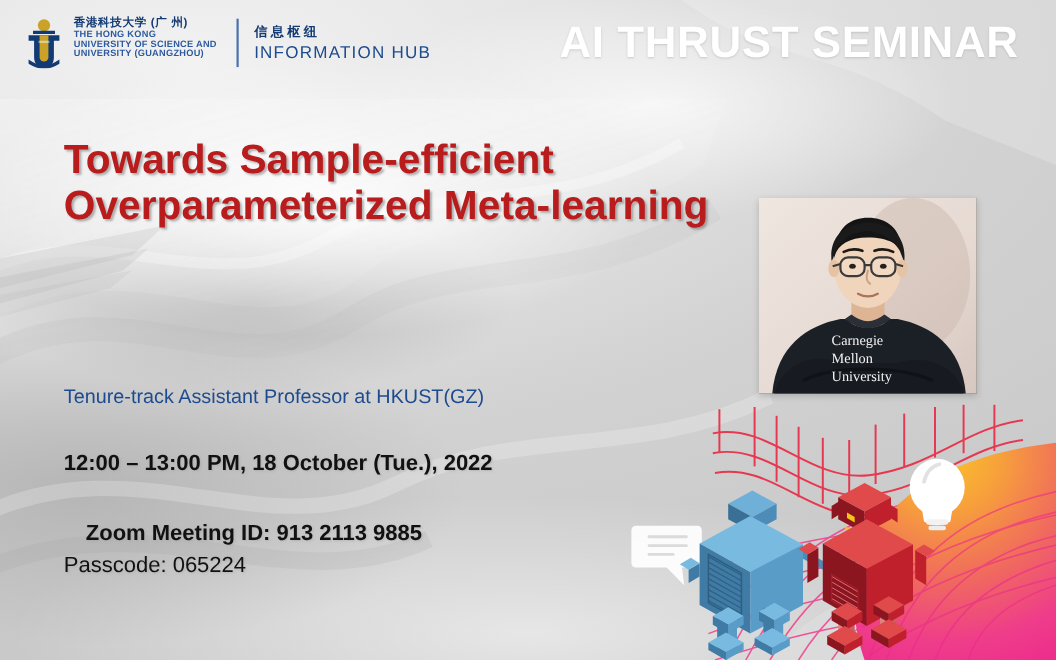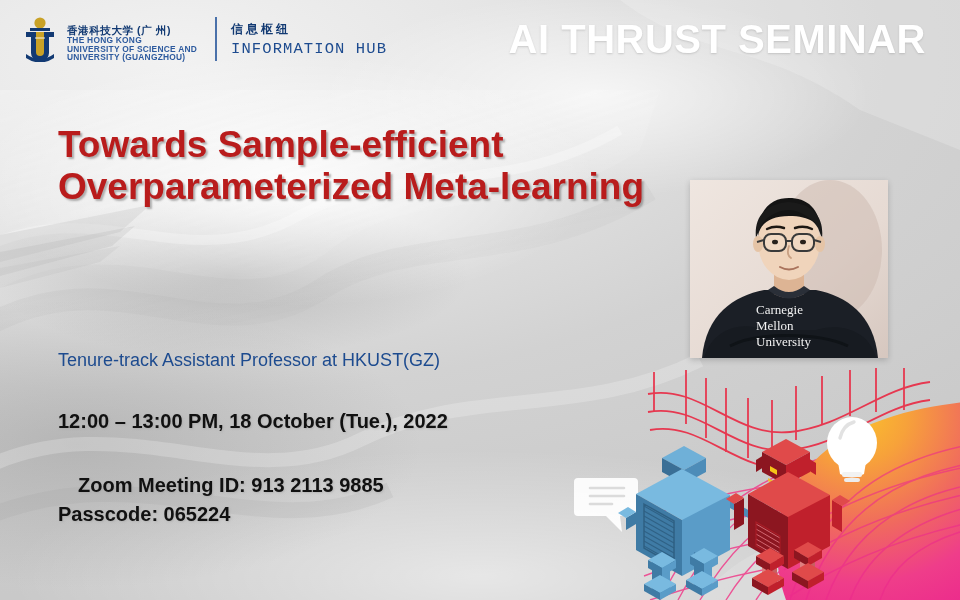--- a/index.html
+++ b/index.html
@@ -38,21 +38,21 @@
   }
   .silk-folds svg { width:100%; height:100%; display:block; }
 
   
   .header {
     position:absolute; left:0; top:0; width:960px; height:78px;
     display:flex; align-items:center;
   }
 
   .logo-block {
-    display:flex; align-items:flex-end;
+    display:flex; align-items:flex-start;
     margin-left:22px;
   }
   .crest { width:36px; height:46px; flex:0 0 auto; }
   .logo-text {
     margin-left:9px;
     line-height:1.04;
   }
   .logo-cn {
     font-size:10.5px; font-weight:bold; color:#123a73;
     letter-spacing:.6px; white-space:nowrap;
@@ -65,21 +65,21 @@
   .divider-v {
     width:2px; height:44px; background:#2d5a9e;
     margin:0 14px 0 18px; opacity:.85;
   }
   .hub-cn {
     font-size:12px; font-weight:bold; color:#123a73;
     letter-spacing:3px; white-space:nowrap;
   }
   .hub-en {
     font-size:15.5px; color:#1d4b8f; letter-spacing:1.1px;
-    white-space:nowrap; margin-top:2px;font-family:Liberation Mono, monospace;
+    white-space:nowrap; margin-top:2px;
   }
 
   .seminar-title {
     margin-left:auto; margin-right:34px;
     font-size:40px; font-weight:bold; color:#ffffff;
     letter-spacing:.5px; white-space:nowrap;
     text-shadow:0 1px 2px rgba(120,120,120,.30);
   }
 
   
@@ -108,21 +108,21 @@
     text-shadow:1px 1px 2px rgba(160,160,160,.5);
   }
   .zoom-id {
     position:absolute; left:58px; top:474px;
     font-size:20px; font-weight:bold; color:#111;
     text-shadow:1px 1px 2px rgba(160,160,160,.5);
     margin-left:20px;
   }
   .zoom-pass {
     position:absolute; left:58px; top:503px;
-    font-size:20px; font-weight:bold; color:#111;
+    font-size:20px; font-weight:normal; color:#111;
     text-shadow:1px 1px 2px rgba(160,160,160,.5);
   }
 
   
   .photo {
     position:absolute; left:690px; top:180px;
     width:198px; height:178px;
     overflow:hidden;
     box-shadow:0 2px 6px rgba(0,0,0,.18);
     background:#737373;

